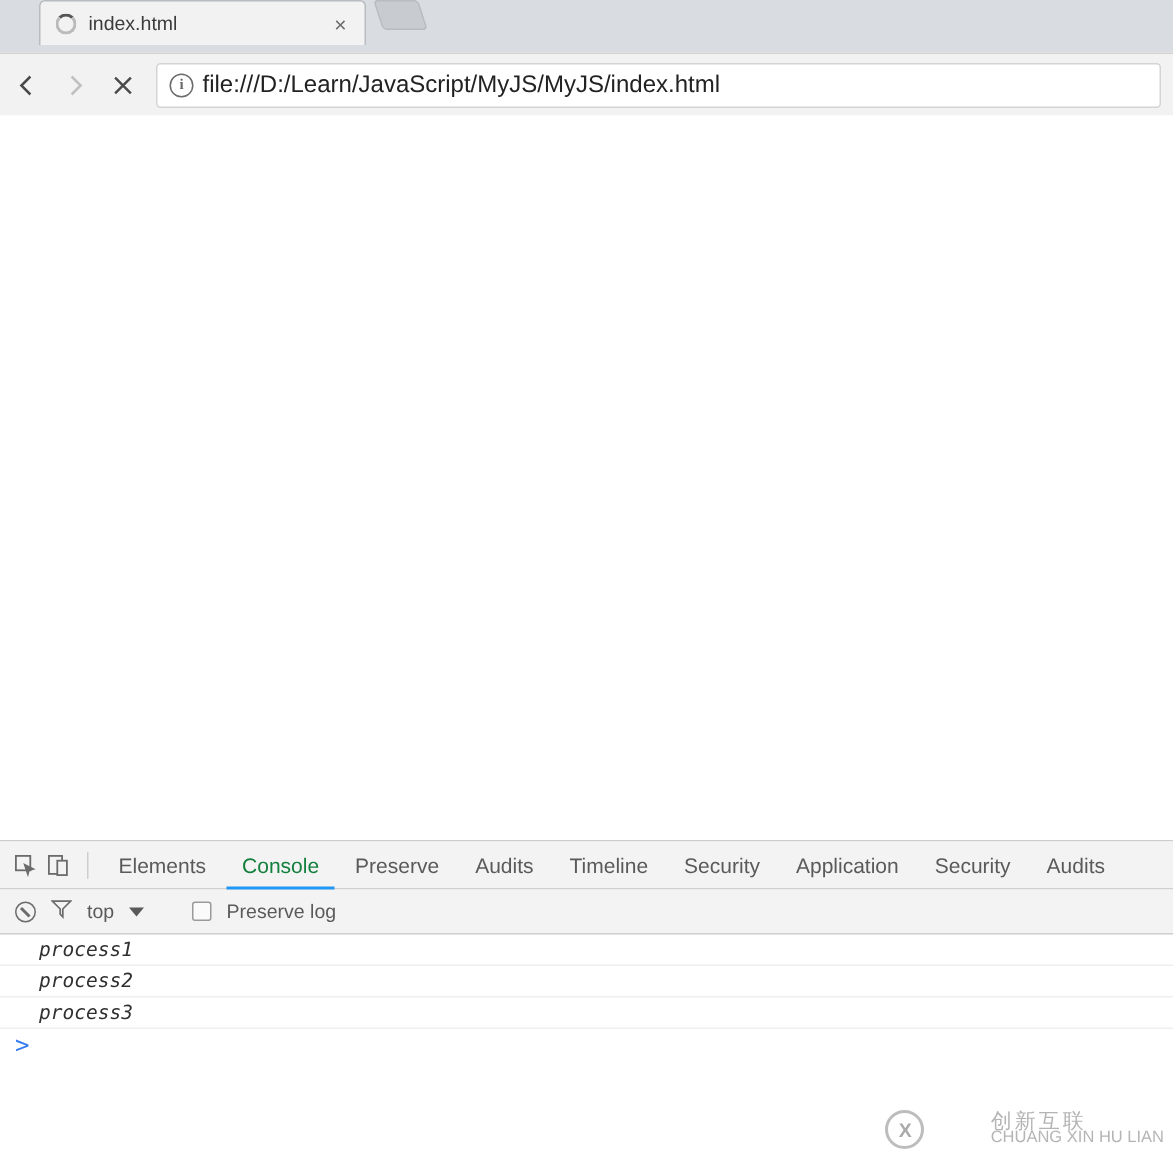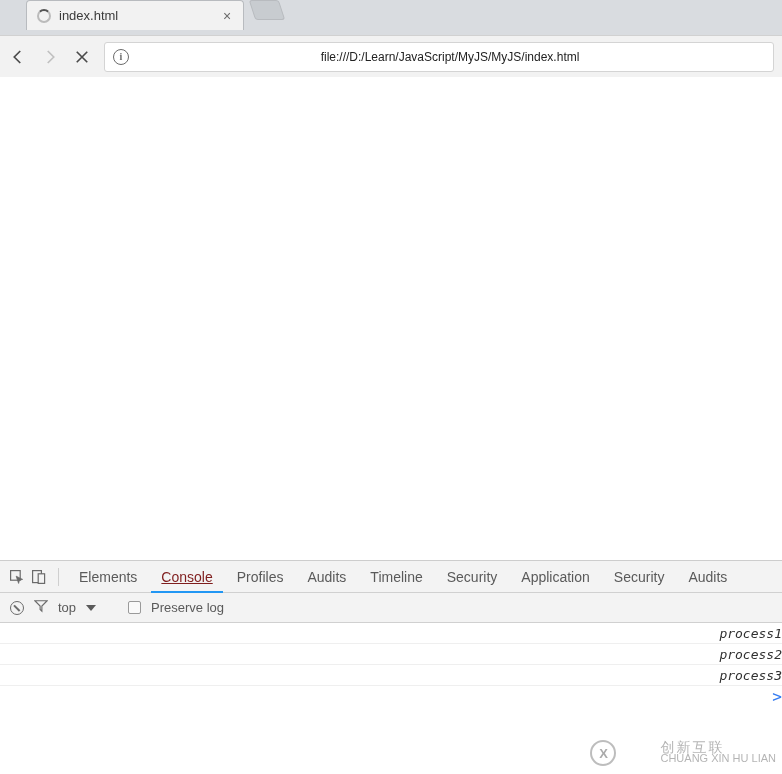--- a/index.html
+++ b/index.html
@@ -13,33 +13,33 @@
 .tab-close { width: 12px; height: 12px; color: #6b6b6b; font-size: 14px; line-height: 12px; text-align: center; }
 .new-tab { width: 30px; height: 20px; background: #c8ccd0; border: 1px solid #b8bbbf; margin-left: 8px; margin-bottom: 5px; border-radius: 3px; transform: skewX(18deg); }
 
 
 .toolbar { height: 42px; background: #f2f2f2; border-top: 1px solid #d1d1d1; display: flex; align-items: center; padding: 0 8px; gap: 12px; }
 .nav-btn { width: 20px; height: 20px; display: flex; align-items: center; justify-content: center; color: #5a5a5a; }
 .nav-btn.disabled { color: #b4b4b4; }
 .nav-btn svg { width: 18px; height: 18px; }
 .address-bar { flex: 1; height: 30px; background: #fff; border: 1px solid #d4d4d4; border-radius: 3px; display: flex; align-items: center; padding: 0 8px; gap: 6px; }
 .info-icon { width: 16px; height: 16px; border: 1.5px solid #6b6b6b; border-radius: 50%; display: flex; align-items: center; justify-content: center; font-size: 10px; color: #6b6b6b; font-family: serif; font-weight: bold; }
-.url { font-size: 12px; color: #222; flex: 1; text-align: center; }
+.url { font-size: 16px; color: #222; flex: 1; }
 
 
 .viewport { height: 483px; background: #fff; }
 
 
-.devtools { border-top: 1px solid #cdcdcd; text-align: right; }
+.devtools { border-top: 1px solid #cdcdcd; }
 .dt-tabs { height: 32px; background: #f3f3f3; border-bottom: 1px solid #d0d0d0; display: flex; align-items: center; padding: 0 8px; gap: 4px; font-size: 14px; color: #5a5a5a; }
 .dt-tool-icon { width: 18px; height: 18px; display: flex; align-items: center; justify-content: center; }
 .dt-tool-icon svg { width: 16px; height: 16px; stroke: #6b6b6b; fill: none; }
 .dt-sep { width: 1px; height: 18px; background: #cfcfcf; margin: 0 6px; }
 .dt-tab { padding: 0 10px; height: 32px; line-height: 32px; cursor: default; }
-.dt-tab.active { color: #7f1d1d; border-bottom: 2px solid #2196f3; text-decoration: underline; }
+.dt-tab.active { color: #15803d; border-bottom: 2px solid #2196f3; }
 
 .dt-filter { height: 30px; background: #f3f3f3; border-bottom: 1px solid #d0d0d0; display: flex; align-items: center; padding: 0 10px; gap: 10px; font-size: 13px; color: #5a5a5a; }
 .dt-filter .no-entry { width: 14px; height: 14px; border: 1.5px solid #6b6b6b; border-radius: 50%; position: relative; }
 .dt-filter .no-entry::after { content: ""; position: absolute; left: 2px; right: 2px; top: 50%; height: 1.5px; background: #6b6b6b; transform: translateY(-50%) rotate(45deg); }
 .dt-filter .funnel svg { width: 14px; height: 14px; stroke: #6b6b6b; fill: none; }
 .dt-filter .dropdown-caret { width: 0; height: 0; border-left: 5px solid transparent; border-right: 5px solid transparent; border-top: 6px solid #5a5a5a; }
 .dt-filter .checkbox { width: 13px; height: 13px; border: 1px solid #9a9a9a; border-radius: 2px; background: #fafafa; }
 
 .console-rows { font-family: Menlo, Consolas, monospace; font-size: 13px; color: #303030; }
 .console-row { height: 21px; line-height: 21px; padding-left: 26px; border-bottom: 1px solid #efefef; font-style: italic; }
@@ -97,21 +97,21 @@
     </div>
     <div class="dt-tool-icon">
       <svg viewBox="0 0 20 20">
           <rect x="2" y="2" width="11" height="15" stroke-width="1.5"></rect>
           <rect x="9" y="6" width="8" height="12" stroke-width="1.5" fill="#f3f3f3"></rect>
         </svg>
     </div>
     <div class="dt-sep"></div>
     <div class="dt-tab">Elements</div>
     <div class="dt-tab active">Console</div>
-    <div class="dt-tab">Profiles</div>
+    <div class="dt-tab">Preserve</div>
     <div class="dt-tab">Audits</div>
     <div class="dt-tab">Timeline</div>
     <div class="dt-tab">Security</div>
     <div class="dt-tab">Application</div>
     <div class="dt-tab">Security</div>
     <div class="dt-tab">Audits</div>
   </div>
 
   <div class="dt-filter">
     <div class="no-entry"></div>

